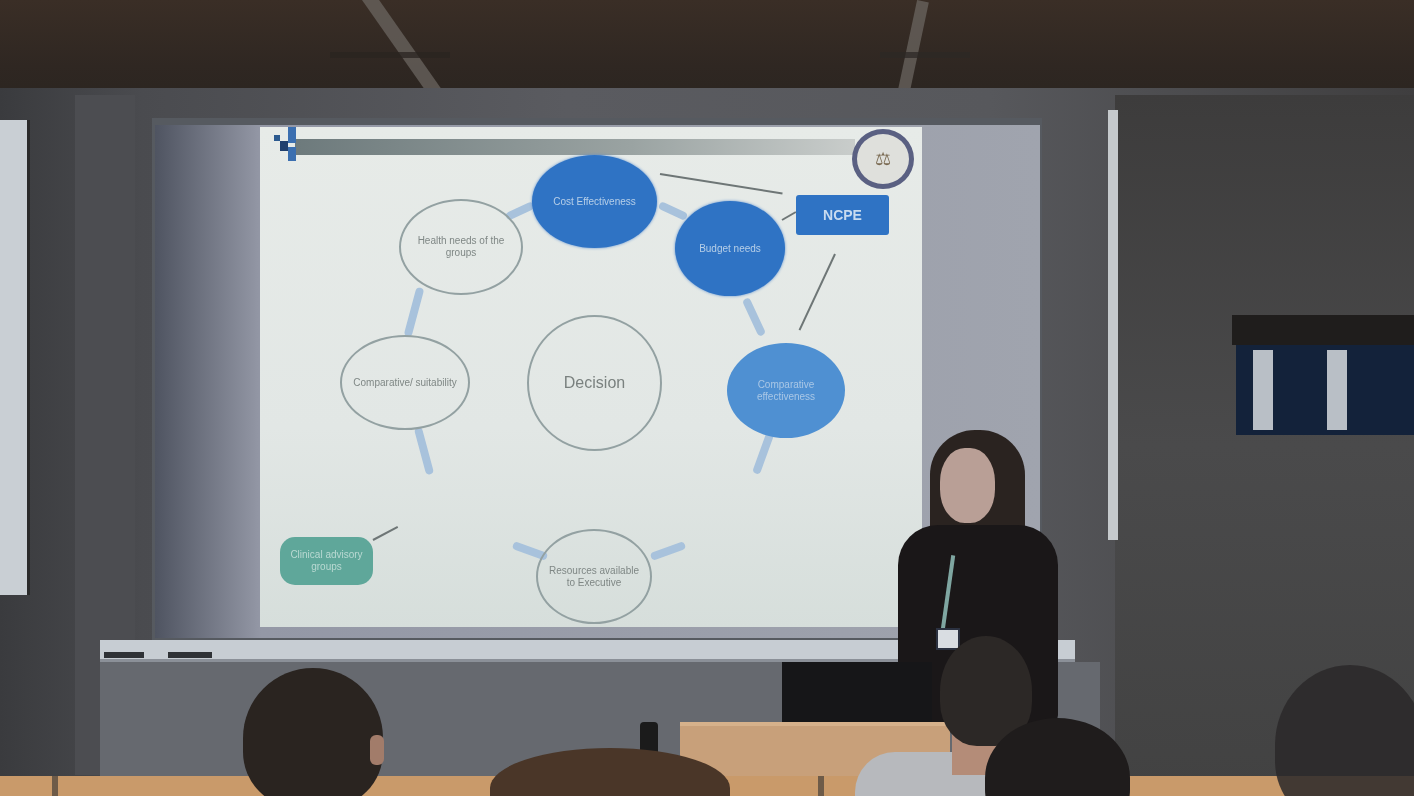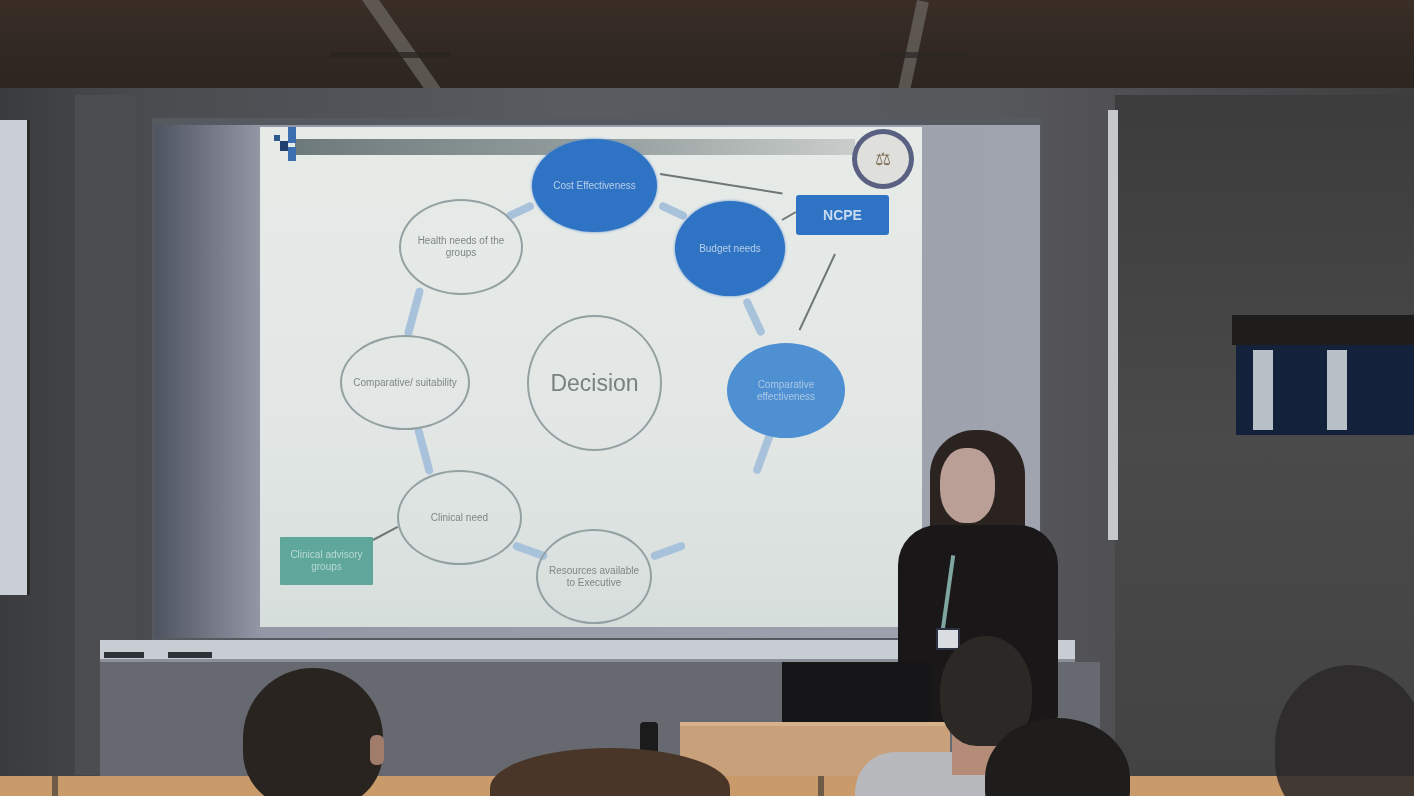--- a/index.html
+++ b/index.html
@@ -38,29 +38,29 @@
   .slide-corner-logo { position: absolute; left: 8px; top: 0; width: 40px; height: 40px; }
   .slide-corner-logo span { position: absolute; background: #3b6fb0; }
   .seal { position: absolute; left: 592px; top: 2px; width: 62px; height: 60px; border-radius: 50%;
     border: 5px solid #5a6082; background: #dfe0dc; display: flex; align-items: center; justify-content: center;
     color: #7a6a52; font-size: 18px; }
 
   .node { position: absolute; border-radius: 50%; display: flex; align-items: center; justify-content: center;
     text-align: center; font-size: 10px; line-height: 12px; padding: 8px; }
   .node.filled { background: #2f73c4; color: #b7cfe8; box-shadow: 0 0 3px #5b8fd0; }
   .node.outline { border: 2px solid #93a1a2; color: #7f8785; background: transparent; }
-  .node.center { font-size: 23px; color: #7a817f; line-height: 22px; }
+  .node.center { font-size: 16px; color: #7a817f; line-height: 22px; }
   .node.light { background: #4f90d2; color: #a9c7e6; }
 
   .ring-seg { position: absolute; background: #a8c2dc; border-radius: 4px; }
 
   .ncpe { position: absolute; left: 536px; top: 68px; width: 93px; height: 40px; background: #2f73c4;
     color: #c8dbf0; font-size: 14px; font-weight: bold; display: flex; align-items: center; justify-content: center; border-radius: 3px; }
   .advisory { position: absolute; left: 20px; top: 410px; width: 93px; height: 48px; background: #5fa79a;
-    color: #b9d9d2; font-size: 10px; line-height: 12px; display: flex; align-items: center; justify-content: center; text-align: center; border-radius: 1px; }
+    color: #b9d9d2; font-size: 10px; line-height: 12px; display: flex; align-items: center; justify-content: center; text-align: center; border-radius: 15px; }
 
   .arrow-line { position: absolute; height: 2px; background: #6e7676; transform-origin: left center; }
 
   .tray { position: absolute; left: 100px; top: 640px; width: 975px; height: 22px; background: #c7cdd3; border-bottom: 3px solid #8b9098; }
   .tray-item { position: absolute; top: 652px; height: 6px; background: #2f3236; }
   .lower-wall { position: absolute; left: 100px; top: 662px; width: 1000px; height: 120px; background: #66696f; }
 
   .podium-top { position: absolute; left: 782px; top: 662px; width: 150px; height: 60px; background: #161618; }
   .podium { position: absolute; left: 680px; top: 722px; width: 270px; height: 74px; background: #c8a07a; border-top: 4px solid #d6b18b; }
   .mic { position: absolute; left: 640px; top: 722px; width: 18px; height: 50px; background: #1b1b1b; border-radius: 4px; }
@@ -118,25 +118,24 @@
 
   <div class="ring-seg" style="left:245px;top:80px;width:30px;height:8px;transform:rotate(-25deg);"></div>
   <div class="ring-seg" style="left:398px;top:80px;width:30px;height:8px;transform:rotate(25deg);"></div>
   <div class="ring-seg" style="left:490px;top:170px;width:8px;height:40px;transform:rotate(-25deg);"></div>
   <div class="ring-seg" style="left:500px;top:300px;width:8px;height:48px;transform:rotate(20deg);"></div>
   <div class="ring-seg" style="left:390px;top:420px;width:36px;height:8px;transform:rotate(-20deg);"></div>
   <div class="ring-seg" style="left:252px;top:420px;width:36px;height:8px;transform:rotate(20deg);"></div>
   <div class="ring-seg" style="left:160px;top:300px;width:8px;height:48px;transform:rotate(-15deg);"></div>
   <div class="ring-seg" style="left:150px;top:160px;width:8px;height:50px;transform:rotate(15deg);"></div>
 
-  <div class="node filled" style="left:272px;top:12px;width:125px;height:93px;">Cost Effectiveness</div>
+  <div class="node filled" style="left:272px;top:28px;width:125px;height:93px;">Cost Effectiveness</div>
   <div class="node filled" style="left:415px;top:74px;width:110px;height:95px;">Budget needs</div>
   <div class="node light" style="left:467px;top:216px;width:118px;height:95px;">Comparative effectiveness</div>
   <div class="node outline" style="left:276px;top:402px;width:116px;height:95px;">Resources available to Executive</div>
-  <div class="node outline" style="left:137px;top:343px;width:125px;height:95px;">Clinical need</div>
   <div class="node outline" style="left:80px;top:208px;width:130px;height:95px;">Comparative/ suitability</div>
   <div class="node outline" style="left:139px;top:72px;width:124px;height:96px;">Health needs of the groups</div>
 
   <div class="node outline center" style="left:267px;top:188px;width:135px;height:136px;">Decision</div>
 
   <div class="ncpe">NCPE</div>
   <div class="advisory">Clinical advisory groups</div>
 
   <div class="arrow-line" style="left:400px;top:46px;width:124px;transform:rotate(9deg);"></div>
   <div class="arrow-line" style="left:522px;top:92px;width:16px;transform:rotate(-30deg);"></div>

